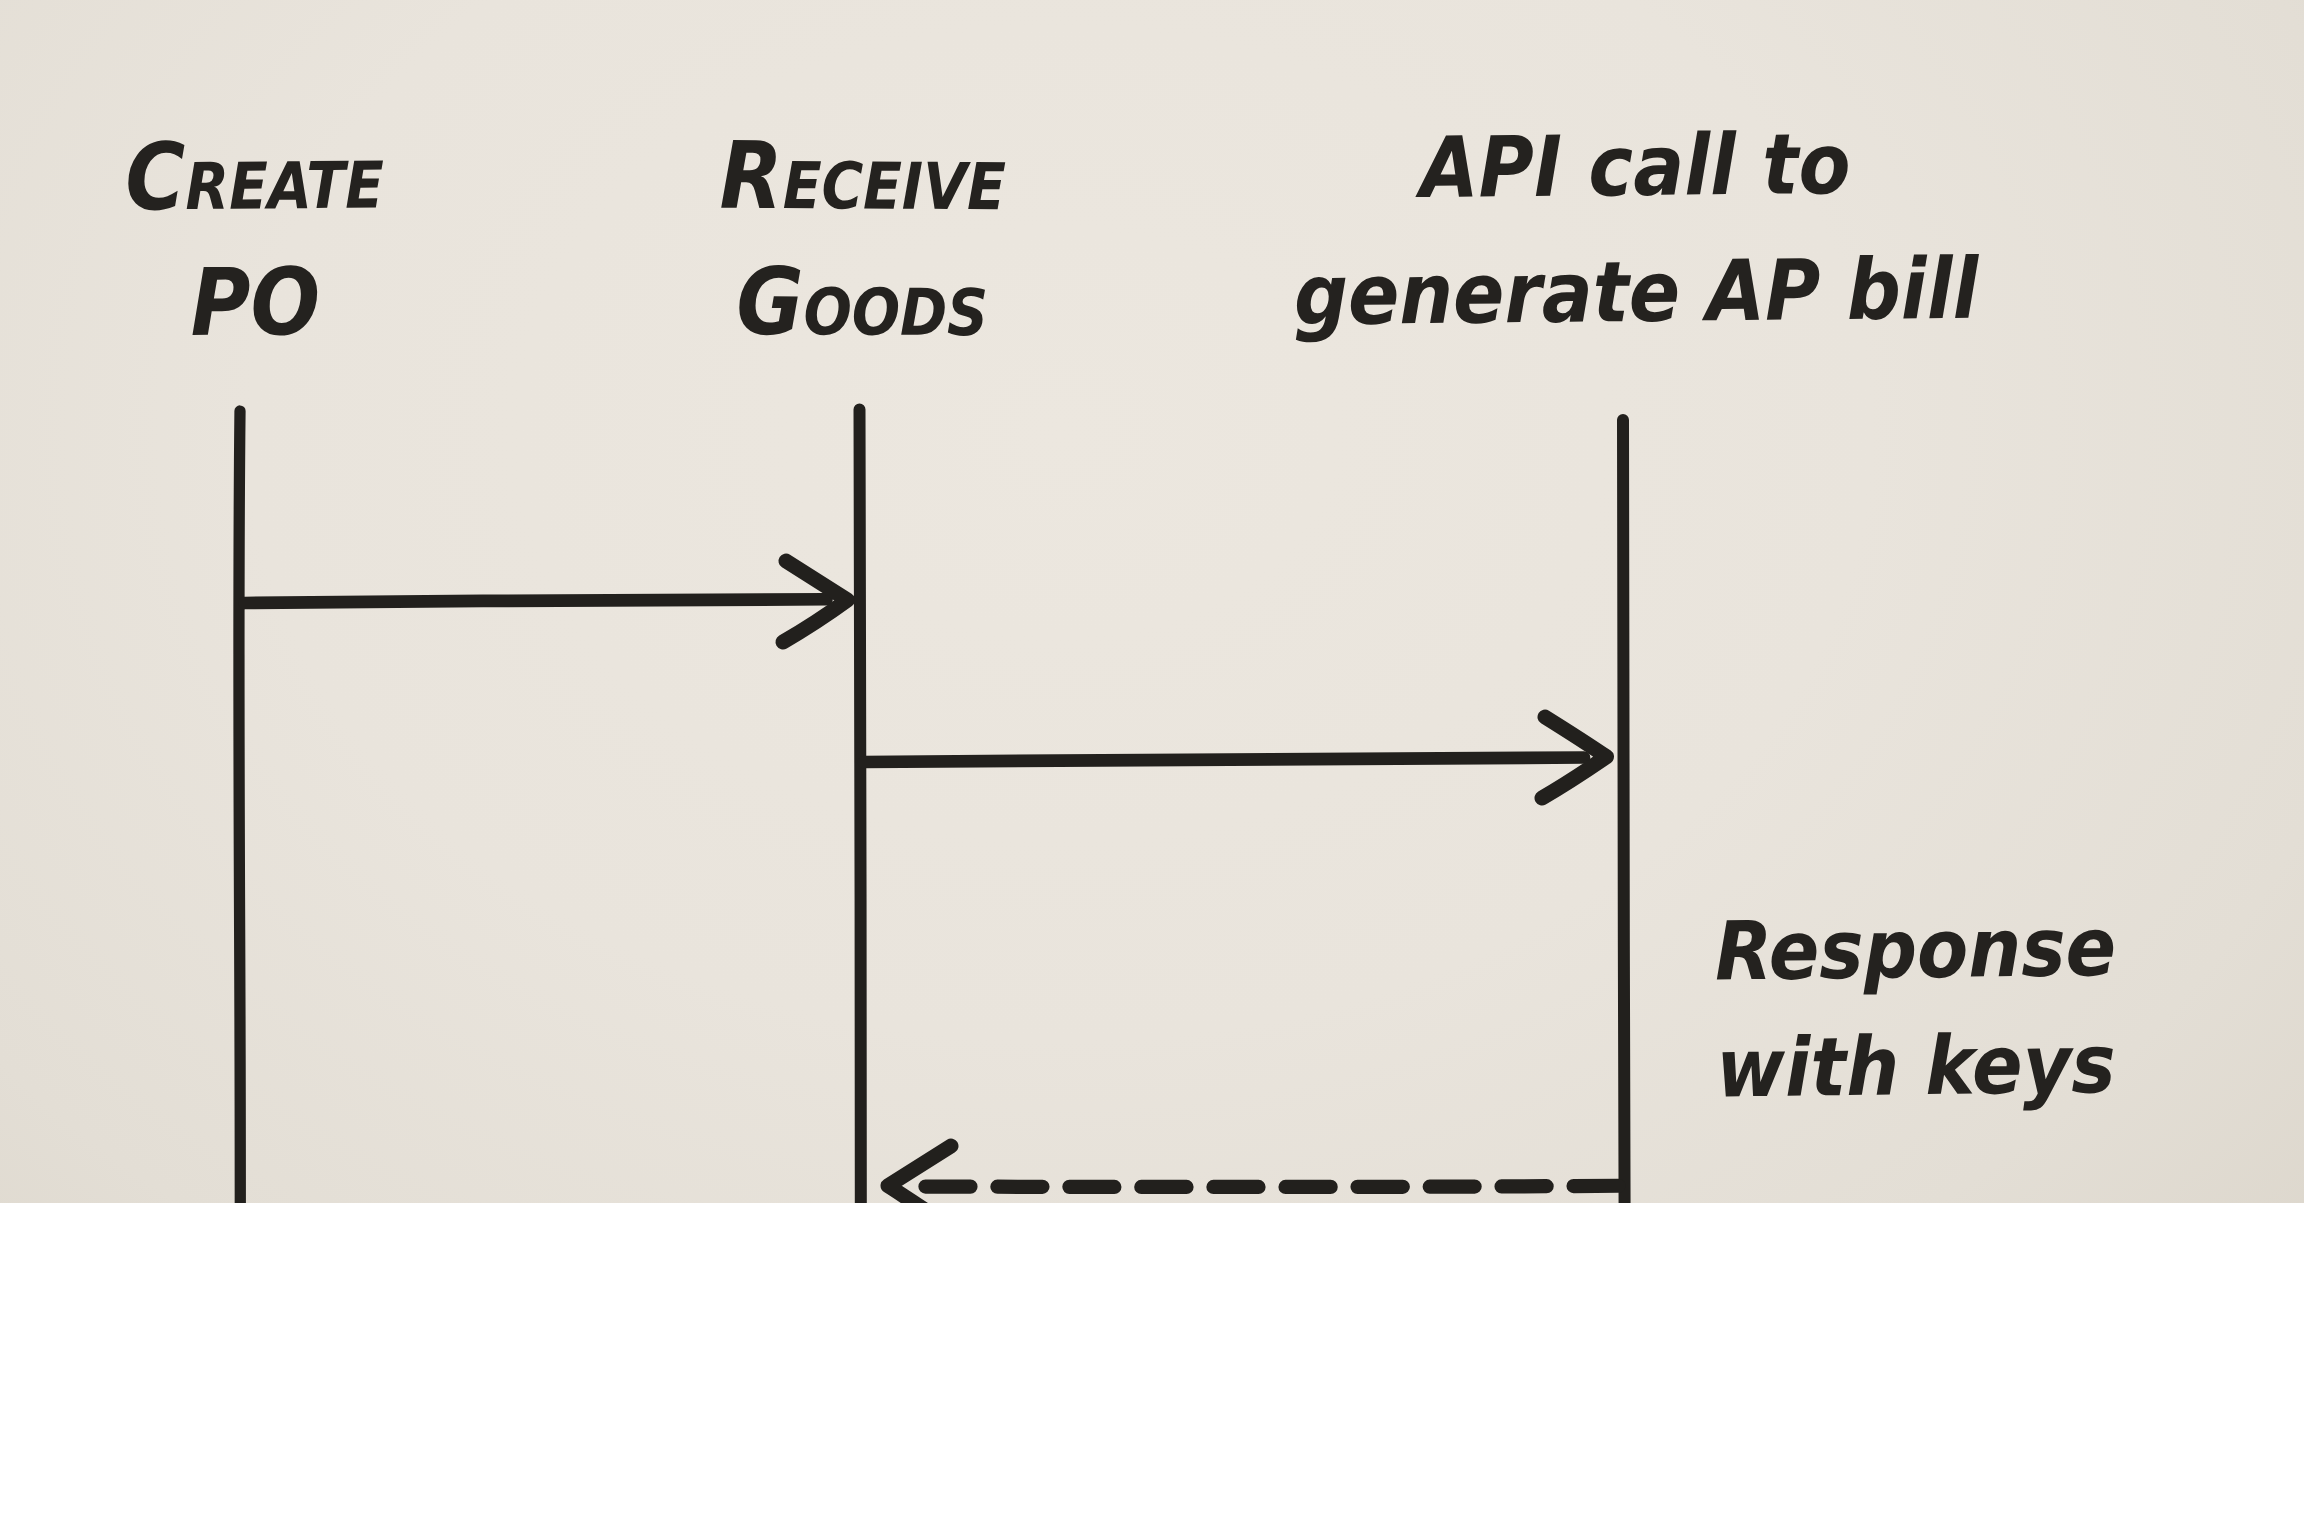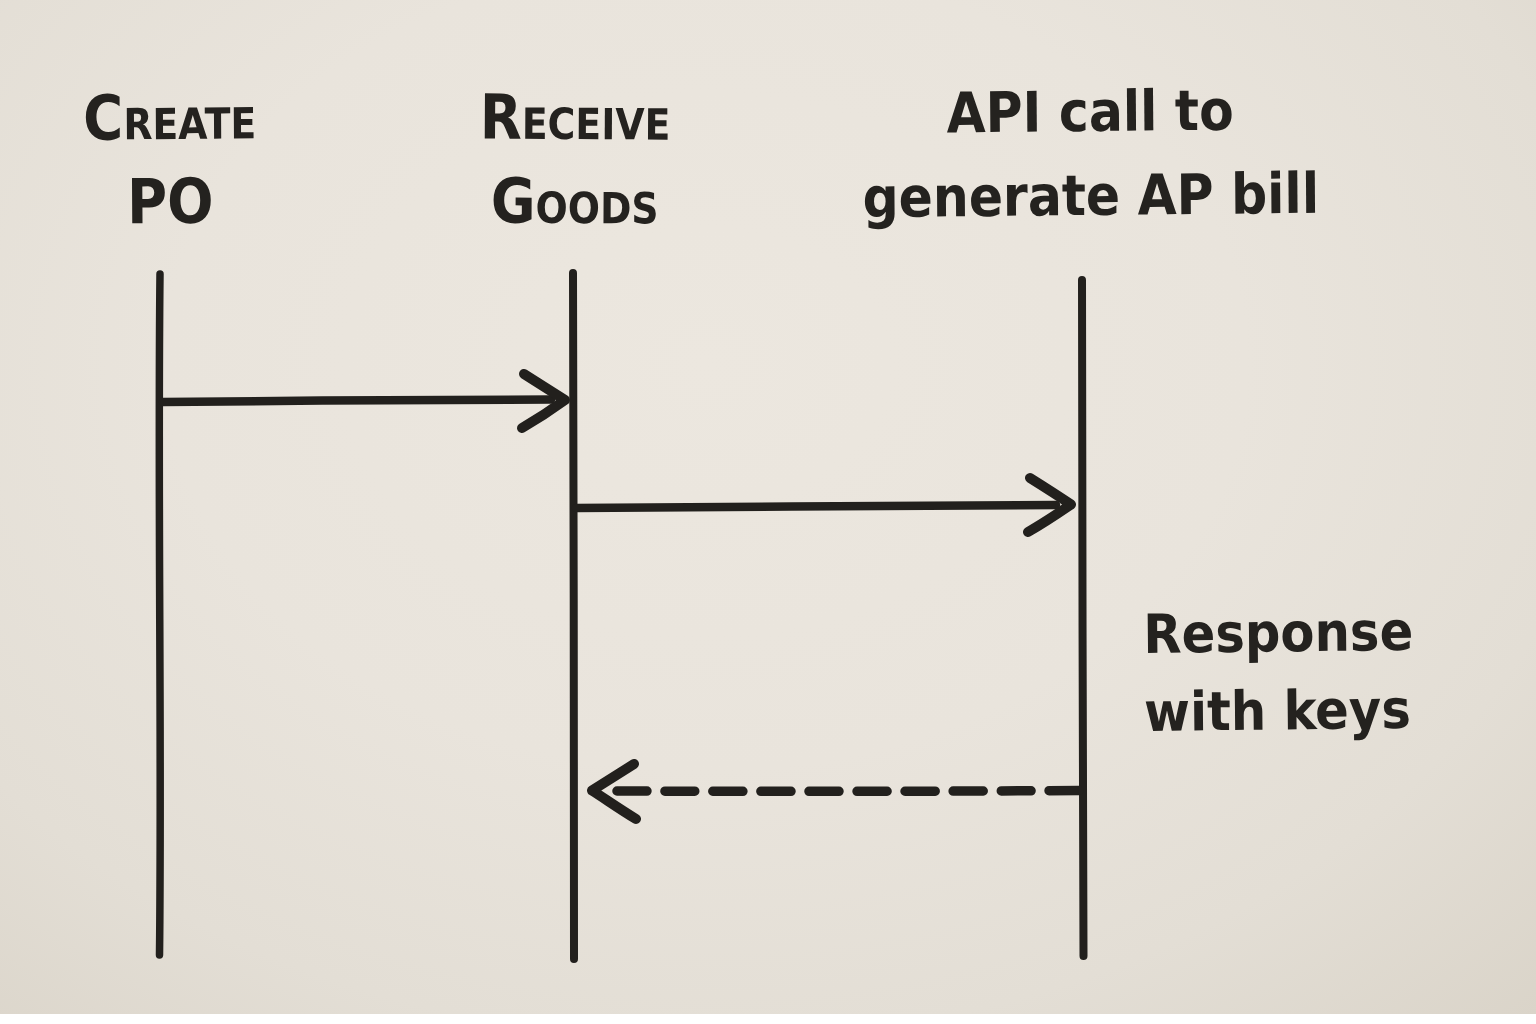--- a/index.html
+++ b/index.html
@@ -2,27 +2,28 @@
 <html><head>
 <meta charset="utf-8">
 <style>
   html, body {
     margin: 0;
     padding: 0;
   }
   .canvas {
     position: relative;
     width: 1536px;
-    height: 1014px;
+    height: 802px;
     overflow: hidden;
     background:
       radial-gradient(ellipse 1200px 900px at 46% 36%,
         #ece7df 0%, #e9e4dc 45%, #e3ded5 75%, #dad4c9 100%);
     font-family: "DejaVu Sans", sans-serif;
     color: #24221f;
+    font-style: italic;
   }
   svg.diagram-lines {
     position: absolute;
     left: 0;
     top: 0;
   }
   .hdr {
     position: absolute;
     text-align: center;
     font-weight: bold;

